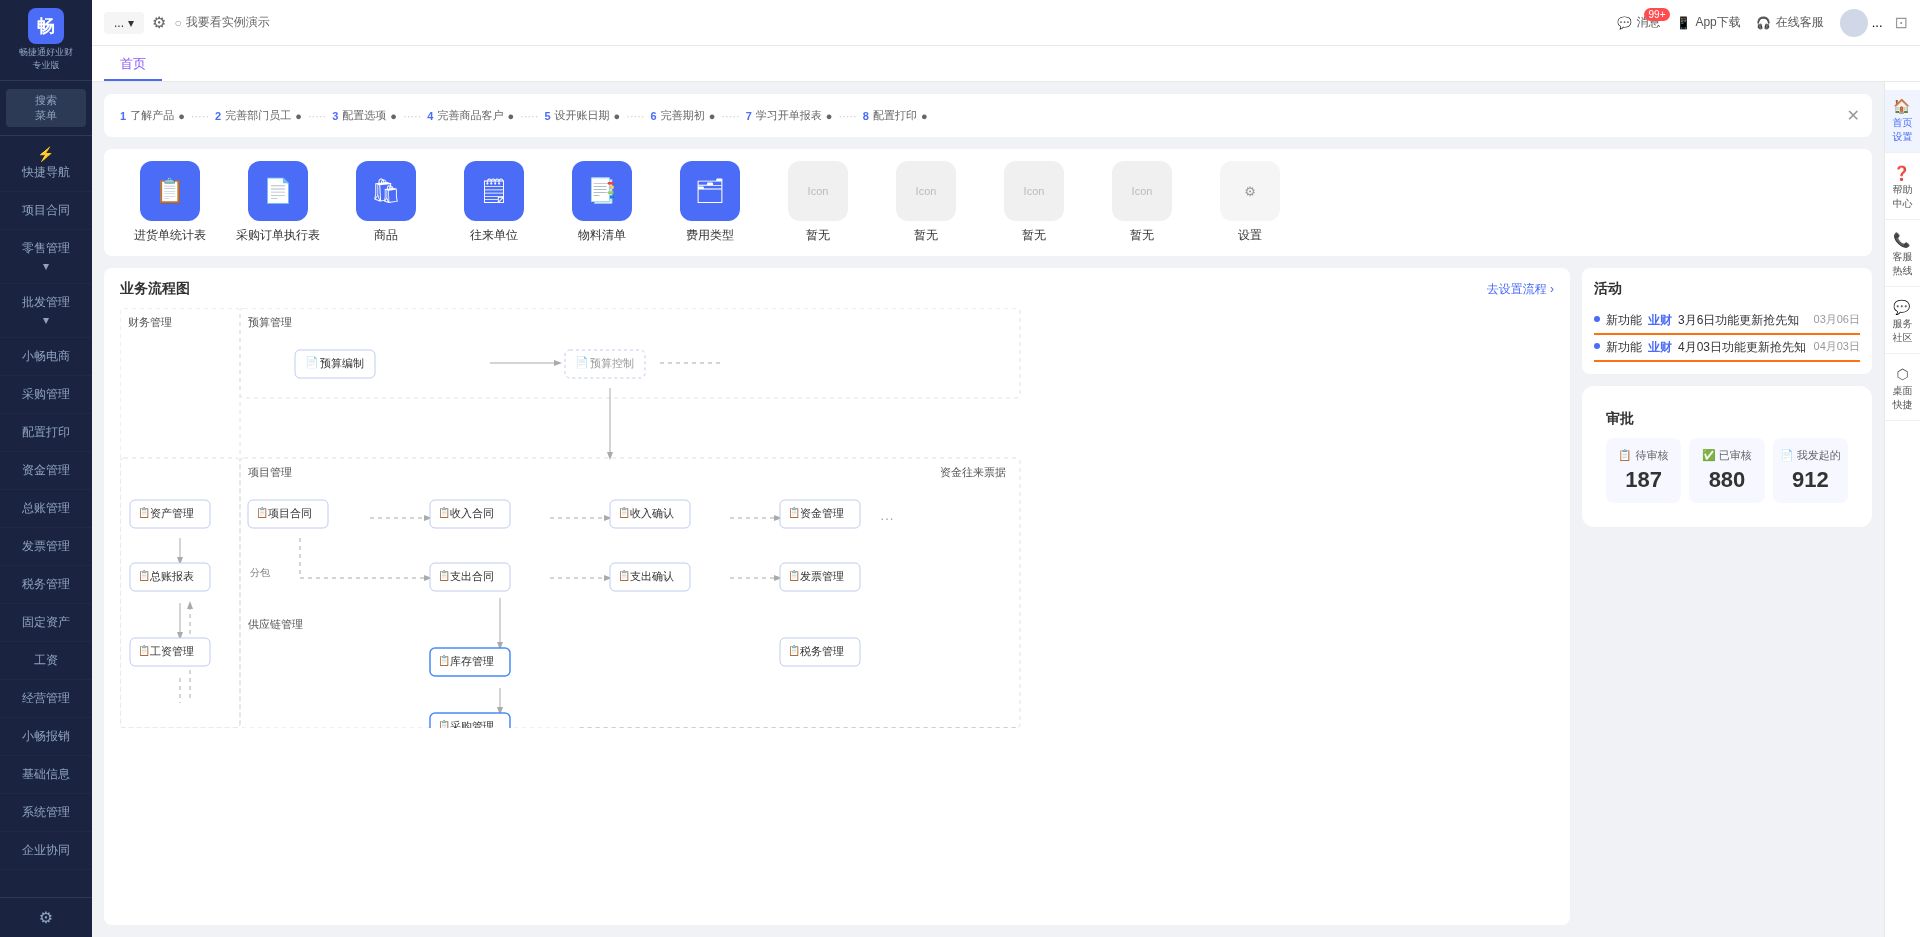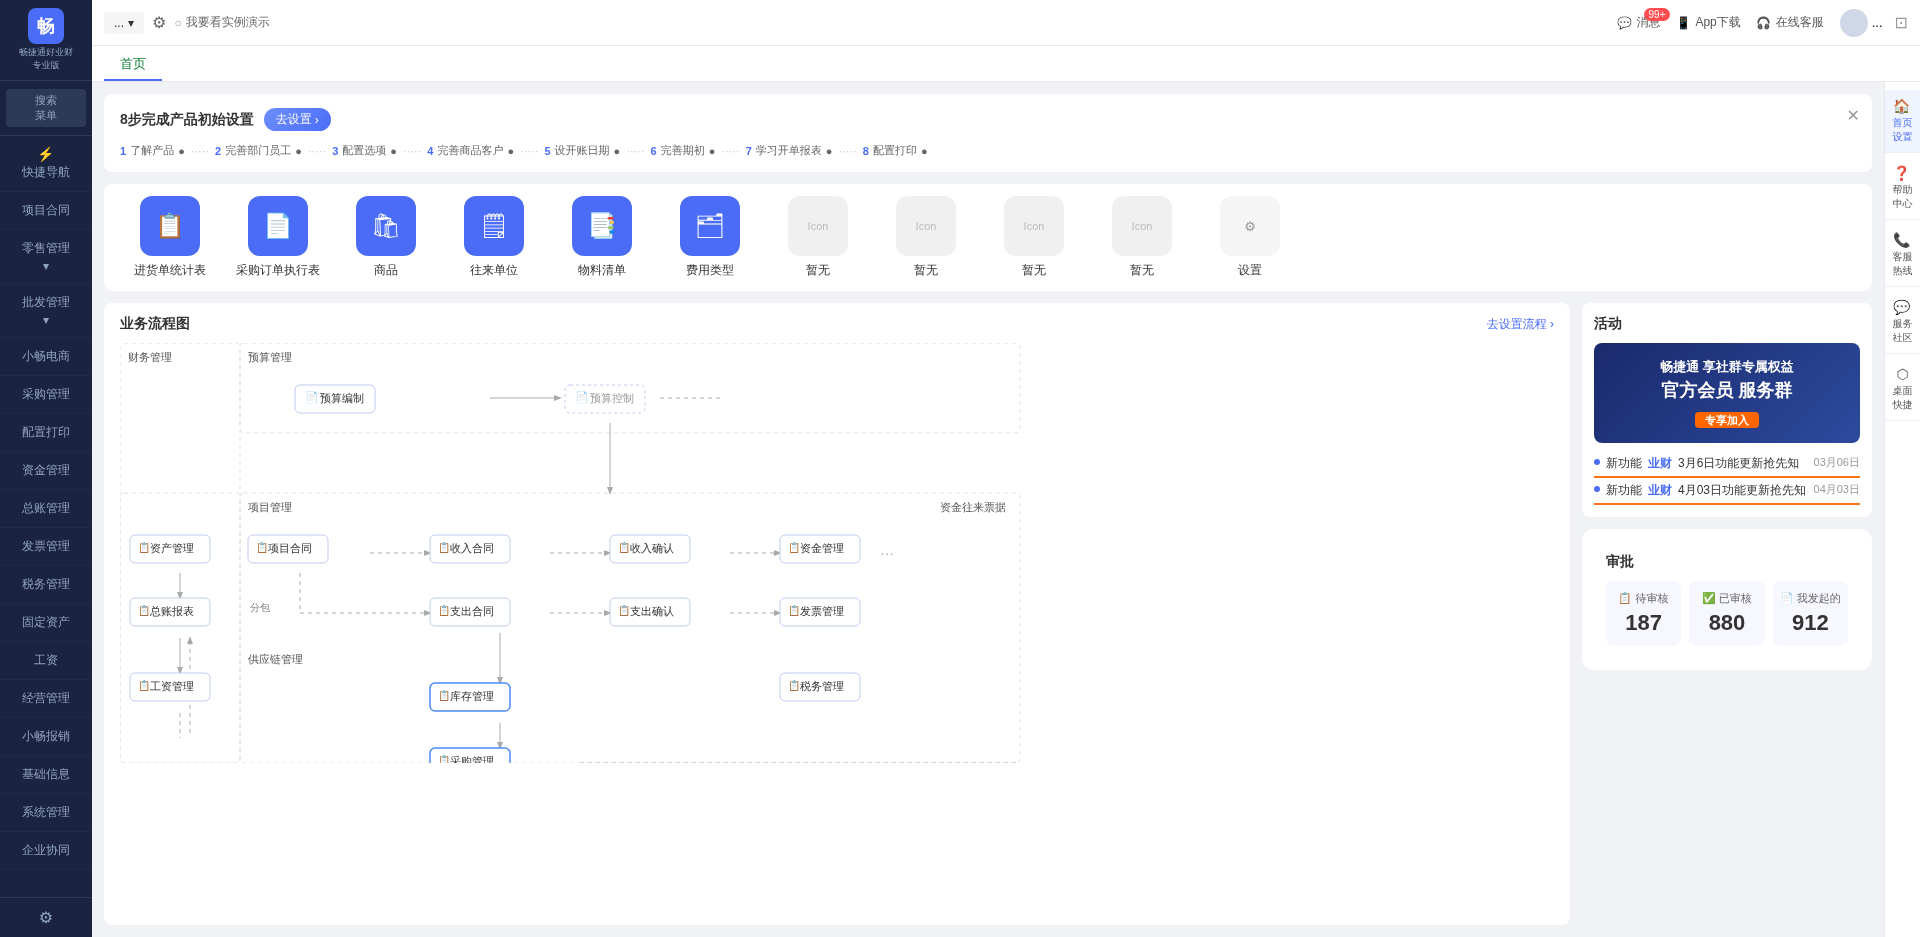--- a/index.html
+++ b/index.html
@@ -121,21 +121,21 @@
       flex-shrink: 0;
     }
     .tab-item {
       padding: 6px 16px;
       font-size: 13px;
       cursor: pointer;
       border-bottom: 2px solid transparent;
       color: #666;
     }
     .tab-item.active {
-      color: #15803d;
+      color: #8b5cf6;
       border-bottom: 2px solid #4a6cf7;
     }
 
     
     .content-area {
       flex: 1;
       display: flex;
       overflow: hidden;
     }
 
@@ -450,27 +450,20 @@
 
   <div class="tabbar">
     <div class="tab-item active">首页</div>
   </div>
 
   <div class="content-area">
 
     <div class="main-panel">
 
       <div class="setup-card">
-        <div class="setup-header">
-          <span class="setup-title">8步完成产品初始设置</span>
-          <button class="setup-btn">
-            <span>去设置</span>
-            <span>›</span>
-          </button>
-        </div>
         <span class="setup-close">✕</span>
         <div class="setup-steps">
           <div class="step-item">
             <span class="step-num">1</span>
             <span>了解产品</span>
             <span>●</span>
           </div>
           <span class="step-dot">·····</span>
           <div class="step-item">
             <span class="step-num">2</span>
@@ -687,27 +680,20 @@
               <text x="318" y="421" font-size="10" fill="#4a6cf7">📋</text>
               <text x="330" y="422" font-size="11" fill="#333">采购管理</text>
             </svg>
           </div>
         </div>
 
         <div class="right-panel">
 
           <div class="activity-card">
             <div class="card-title">活动</div>
-            <div class="activity-banner">
-              <div style="font-size:13px;font-weight:bold;color:#fff;">畅捷通 享社群专属权益</div>
-              <div style="font-size:18px;font-weight:bold;color:#fff;margin-top:2px;">官方会员 服务群</div>
-              <div style="margin-top:6px;">
-                <span style="background:#f60;color:#fff;border-radius:4px;padding:2px 10px;font-size:11px;cursor:pointer;">专享加入</span>
-              </div>
-            </div>
             <div class="activity-list-item">
               <span class="activity-dot"></span>
               <span>新功能</span>
               <span class="activity-link">业财</span>
               <span>3月6日功能更新抢先知</span>
               <span class="activity-date">03月06日</span>
             </div>
             <div class="activity-list-item">
               <span class="activity-dot"></span>
               <span>新功能</span>

